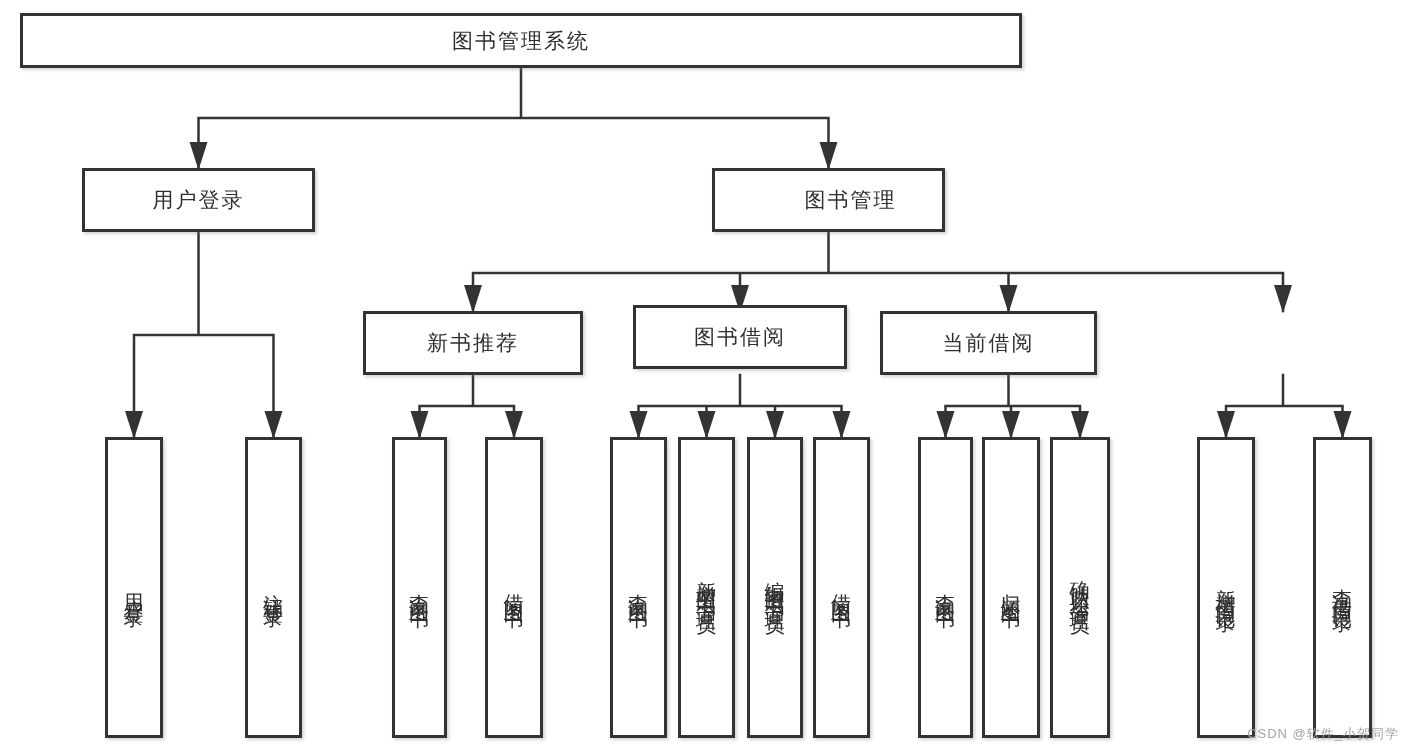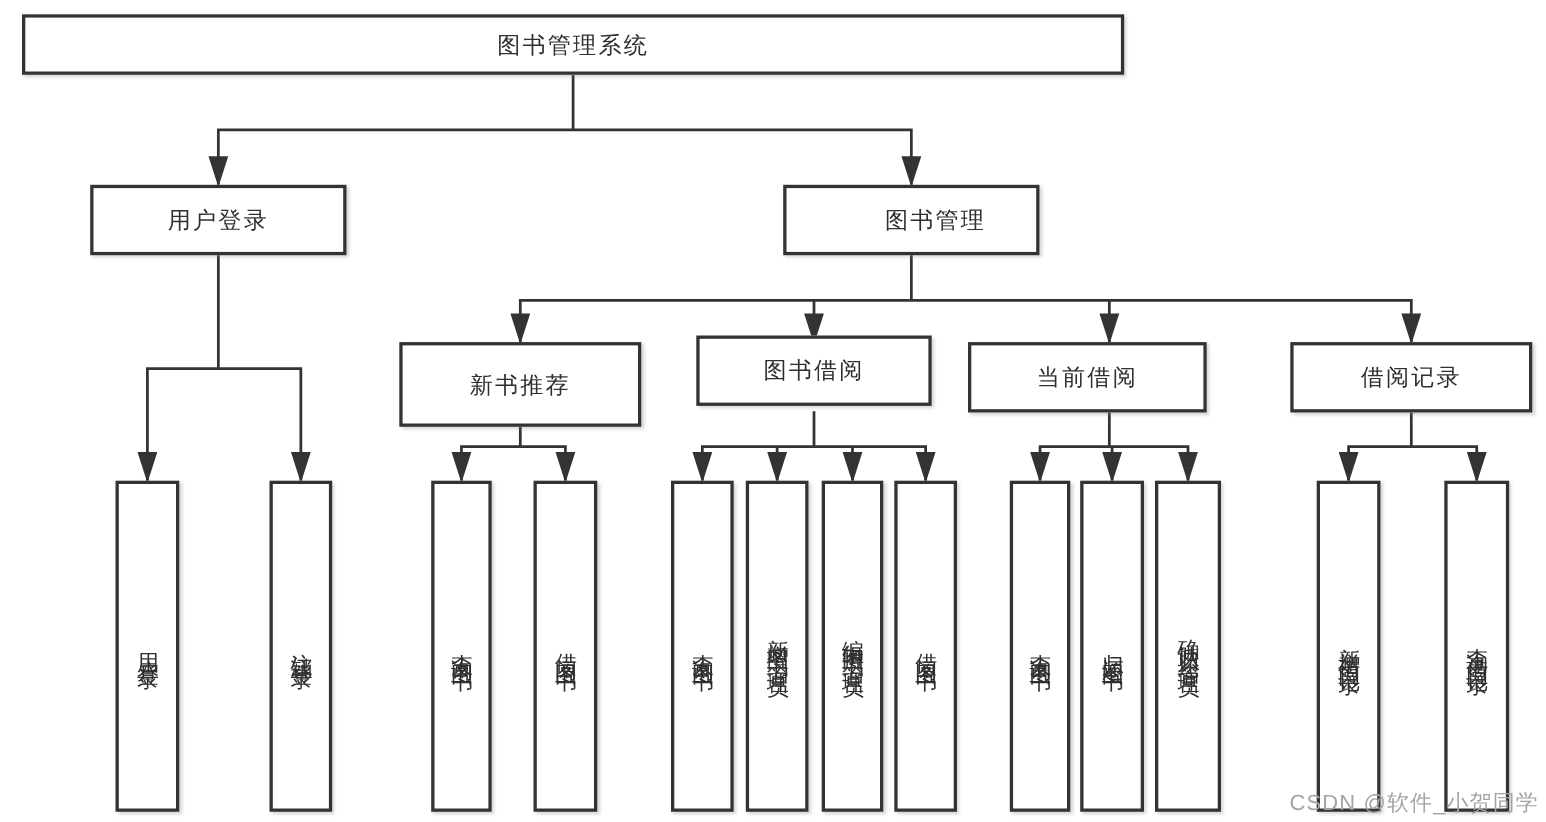--- a/index.html
+++ b/index.html
@@ -28,21 +28,21 @@
   .v-node .label{
     writing-mode:vertical-rl;
     text-orientation:mixed;
     font-size:20px;
     letter-spacing:5px;
     line-height:1;
   }
   .watermark{
     position:absolute;
     right:6px;bottom:4px;
-    font-size:20px;
+    font-size:13px;
     color:#a9a2a5;
     letter-spacing:1px;
     z-index:5;
     white-space:nowrap;
   }
 </style>
 </head>
 <body>
 
 <div id="canvas">
@@ -65,31 +65,28 @@
 
   <div class="node h-node" style="left: 20px; top: 13px; width: 1002px; height: 55px;">
       <span class="label">图书管理系统</span>
     </div>
     <div class="node h-node" style="left: 82px; top: 168px; width: 233px; height: 64px;">
       <span class="label">用户登录</span>
     </div>
     <div class="node h-node" style="left: 712px; top: 168px; width: 233px; height: 64px; padding-left: 44px;">
       <span class="label">图书管理</span>
     </div>
-    <div class="node h-node" style="left: 363px; top: 311px; width: 220px; height: 77px;">
+    <div class="node h-node" style="left: 363px; top: 311px; width: 220px; height: 64px;">
       <span class="label">新书推荐</span>
     </div>
     <div class="node h-node" style="left: 633px; top: 305px; width: 214px; height: 64px;">
       <span class="label">图书借阅</span>
     </div>
     <div class="node h-node" style="left: 880px; top: 311px; width: 217px; height: 64px;">
       <span class="label">当前借阅</span>
-    </div>
-    <div class="node h-node" style="left: 1173px; top: 311px; width: 220px; height: 64px;">
-      <span class="label">借阅记录</span>
     </div>
     <div class="node v-node" style="left: 105px; top: 437px; width: 58px; height: 301px;">
       <span class="label">用户登录</span>
     </div>
     <div class="node v-node" style="left: 245px; top: 437px; width: 57px; height: 301px;">
       <span class="label">注销登录</span>
     </div>
     <div class="node v-node" style="left: 392px; top: 437px; width: 55px; height: 301px;">
       <span class="label">查询图书</span>
     </div>

